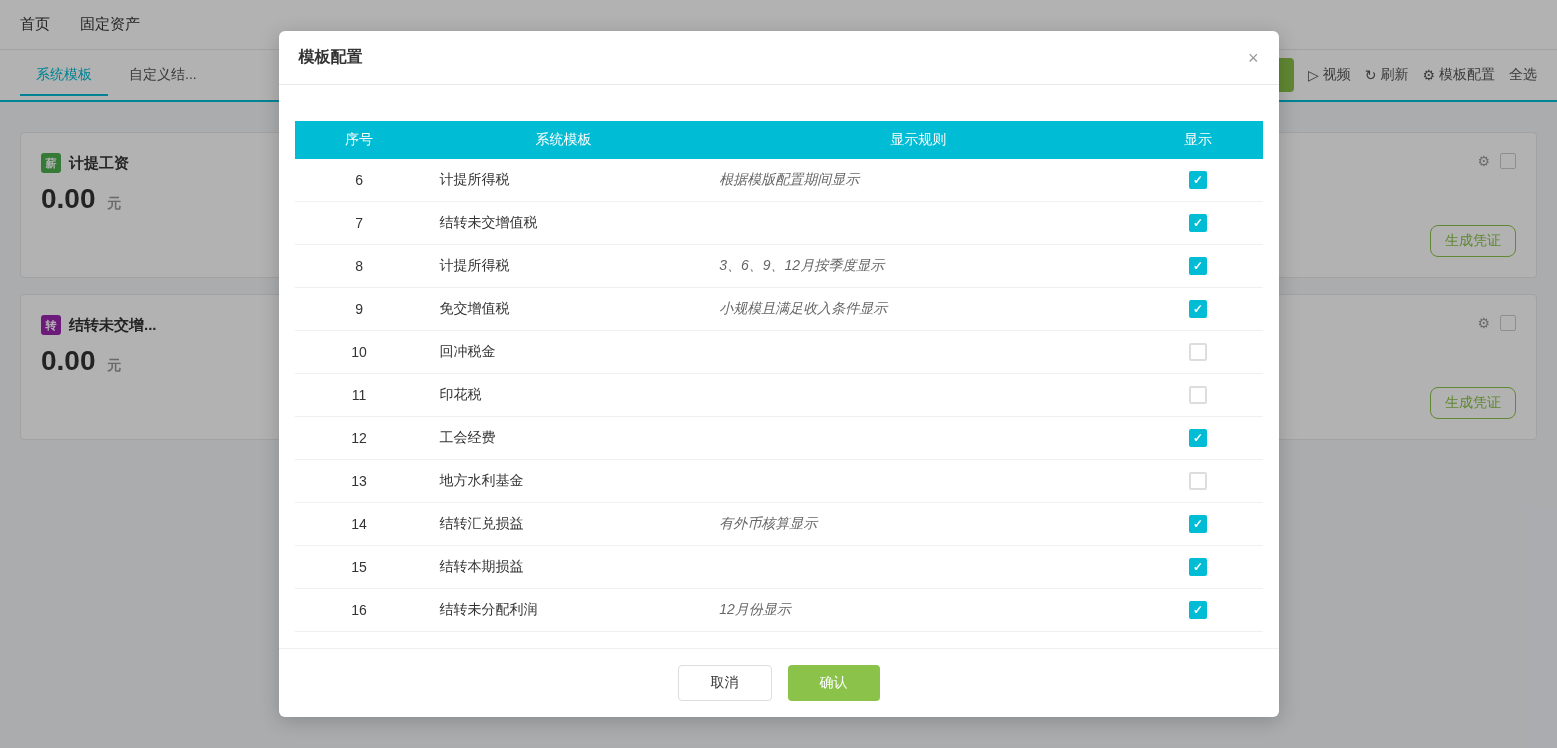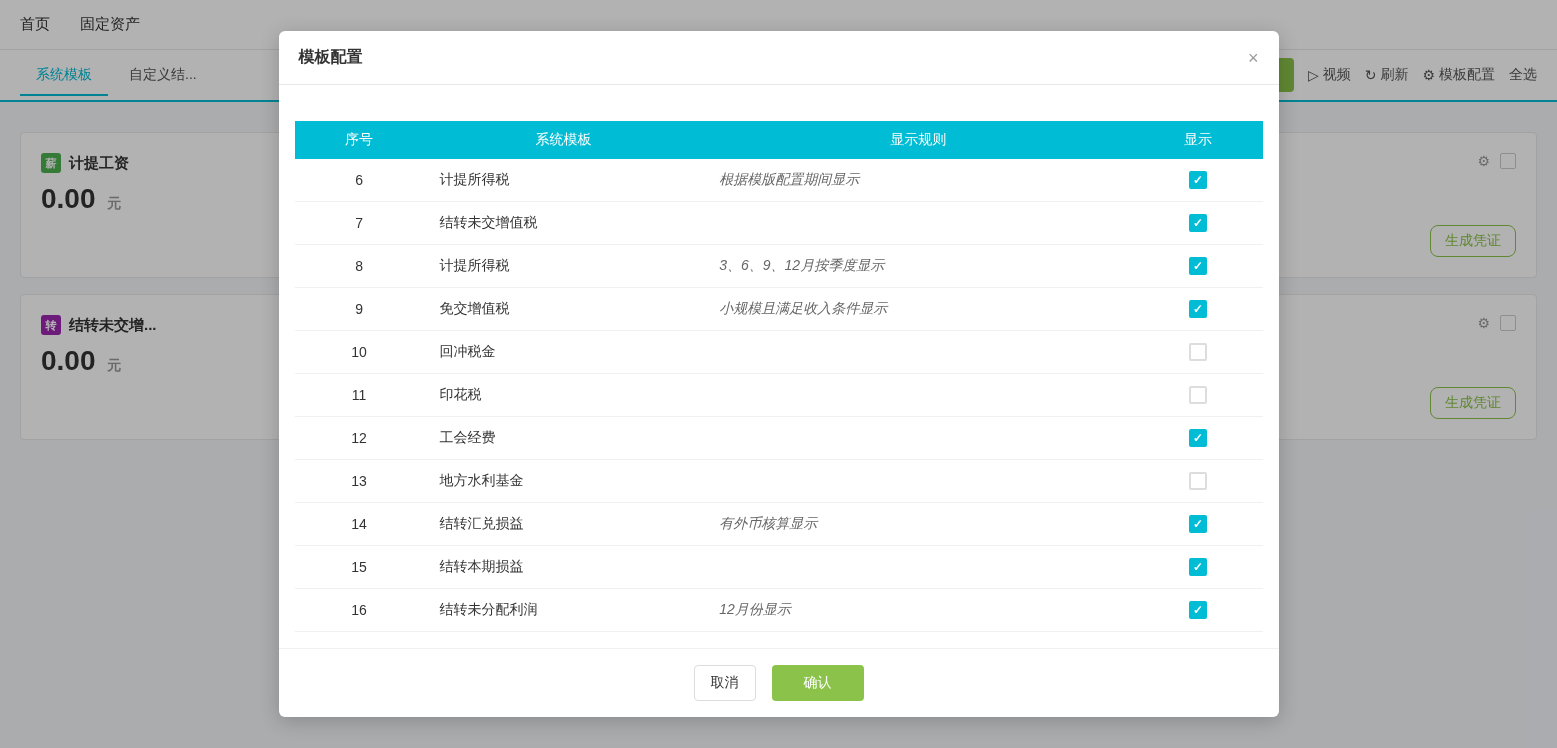--- a/index.html
+++ b/index.html
@@ -242,21 +242,21 @@
       padding: 16px 20px;
       display: flex;
       justify-content: center;
       gap: 16px;
       border-top: 1px solid #f0f0f0;
     }
     .btn-cancel {
       background: #fff;
       border: 1px solid #ddd;
       color: #333;
-      padding: 8px 16px;
+      padding: 8px 32px;
       border-radius: 4px;
       cursor: pointer;
       font-size: 14px;
     }
     .btn-confirm {
       background: #8bc34a;
       border: none;
       color: #fff;
       padding: 8px 32px;
       border-radius: 4px;

